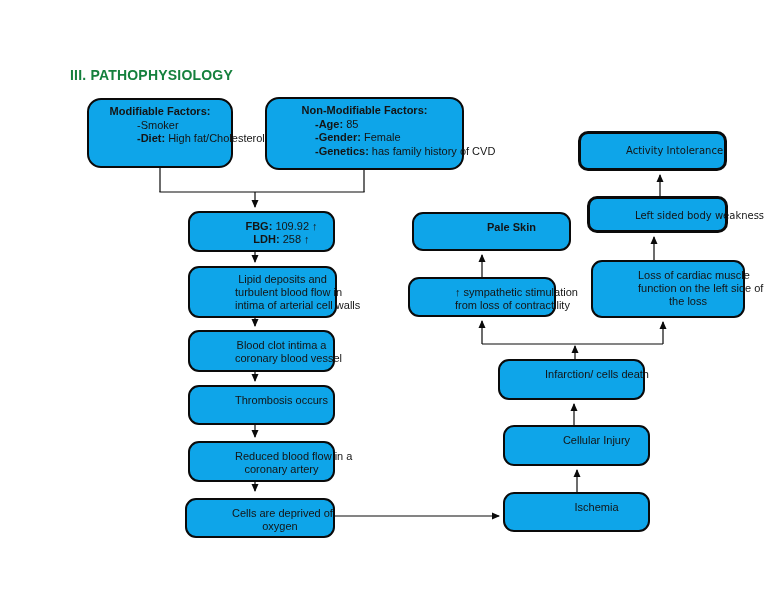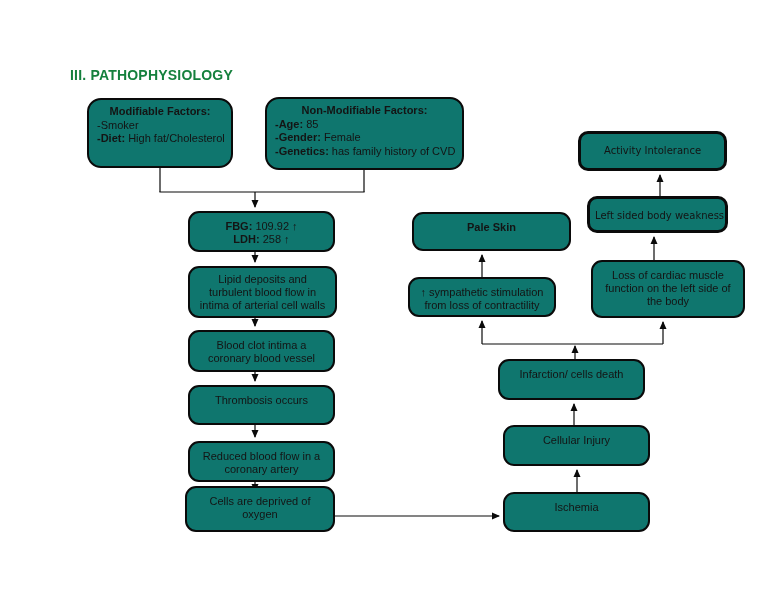--- a/index.html
+++ b/index.html
@@ -5,26 +5,26 @@
   html,body{margin:0;padding:0;background:#ffffff;}
   .canvas{
     position:relative;width:768px;height:594px;background:#ffffff;
     font-family:"Liberation Sans", sans-serif;color:#141414;overflow:hidden;
   }
   .page-title{
     position:absolute;left:70px;top:67px;font-size:14px;font-weight:700;
     letter-spacing:.2px;color:#15803d;white-space:nowrap;
   }
   .box{
-    position:absolute;box-sizing:border-box;background:#0f766e;
+    position:absolute;box-sizing:border-box;background:#0ea5e9;
     border:2.5px solid #0a0a0a;border-radius:11px;
     font-size:11px;line-height:13px;text-align:center;
     padding:7px 5px 2px 5px;
   }
-  .box .ln{white-space:nowrap;}
+  .box .ln{white-space:nowrap;margin-left:40px;}
   .bold{font-weight:700;}
   .factors{
     text-align:left;padding:5px 8px 2px 8px;border-radius:14px;line-height:13.5px;
   }
   .factors .heading{text-align:center;font-weight:700;}
   .alt{
     font-family:"DejaVu Sans", sans-serif;font-size:10px;font-weight:400;
     padding-top:10px;border-width:3px;border-radius:10px;
   }
   .wires{position:absolute;left:0;top:0;pointer-events:none;}
@@ -123,21 +123,21 @@
 
   <div class="box" style="left:188px;top:385px;width:147px;height:40px">
     <div class="ln">Thrombosis occurs</div>
   </div>
 
   <div class="box" style="left:188px;top:441px;width:147px;height:41px">
     <div class="ln">Reduced blood flow in a</div>
     <div class="ln">coronary artery</div>
   </div>
 
-  <div class="box" style="left:185px;top:486px;width:150px;height:46px">
+  <div class="box" style="left:185px;top:498px;width:150px;height:40px">
     <div class="ln">Cells are deprived of</div>
     <div class="ln">oxygen</div>
   </div>
 
   <div class="box bold" style="left:412px;top:212px;width:159px;height:39px">
     <div class="ln">Pale Skin</div>
   </div>
 
   <div class="box" style="left:408px;top:277px;width:148px;height:40px">
     <div class="ln">↑ sympathetic stimulation</div>
@@ -148,21 +148,21 @@
     <div class="ln">Activity Intolerance</div>
   </div>
 
   <div class="box alt" style="left:587px;top:196px;width:141px;height:37px;">
     <div class="ln">Left sided body weakness</div>
   </div>
 
   <div class="box" style="left:591px;top:260px;width:154px;height:58px">
     <div class="ln">Loss of cardiac muscle</div>
     <div class="ln">function on the left side of</div>
-    <div class="ln">the body</div>
+    <div class="ln">the loss</div>
   </div>
 
   <div class="box" style="left:498px;top:359px;width:147px;height:41px">
     <div class="ln">Infarction/ cells death</div>
   </div>
 
   <div class="box" style="left:503px;top:425px;width:147px;height:41px">
     <div class="ln">Cellular Injury</div>
   </div>
 

